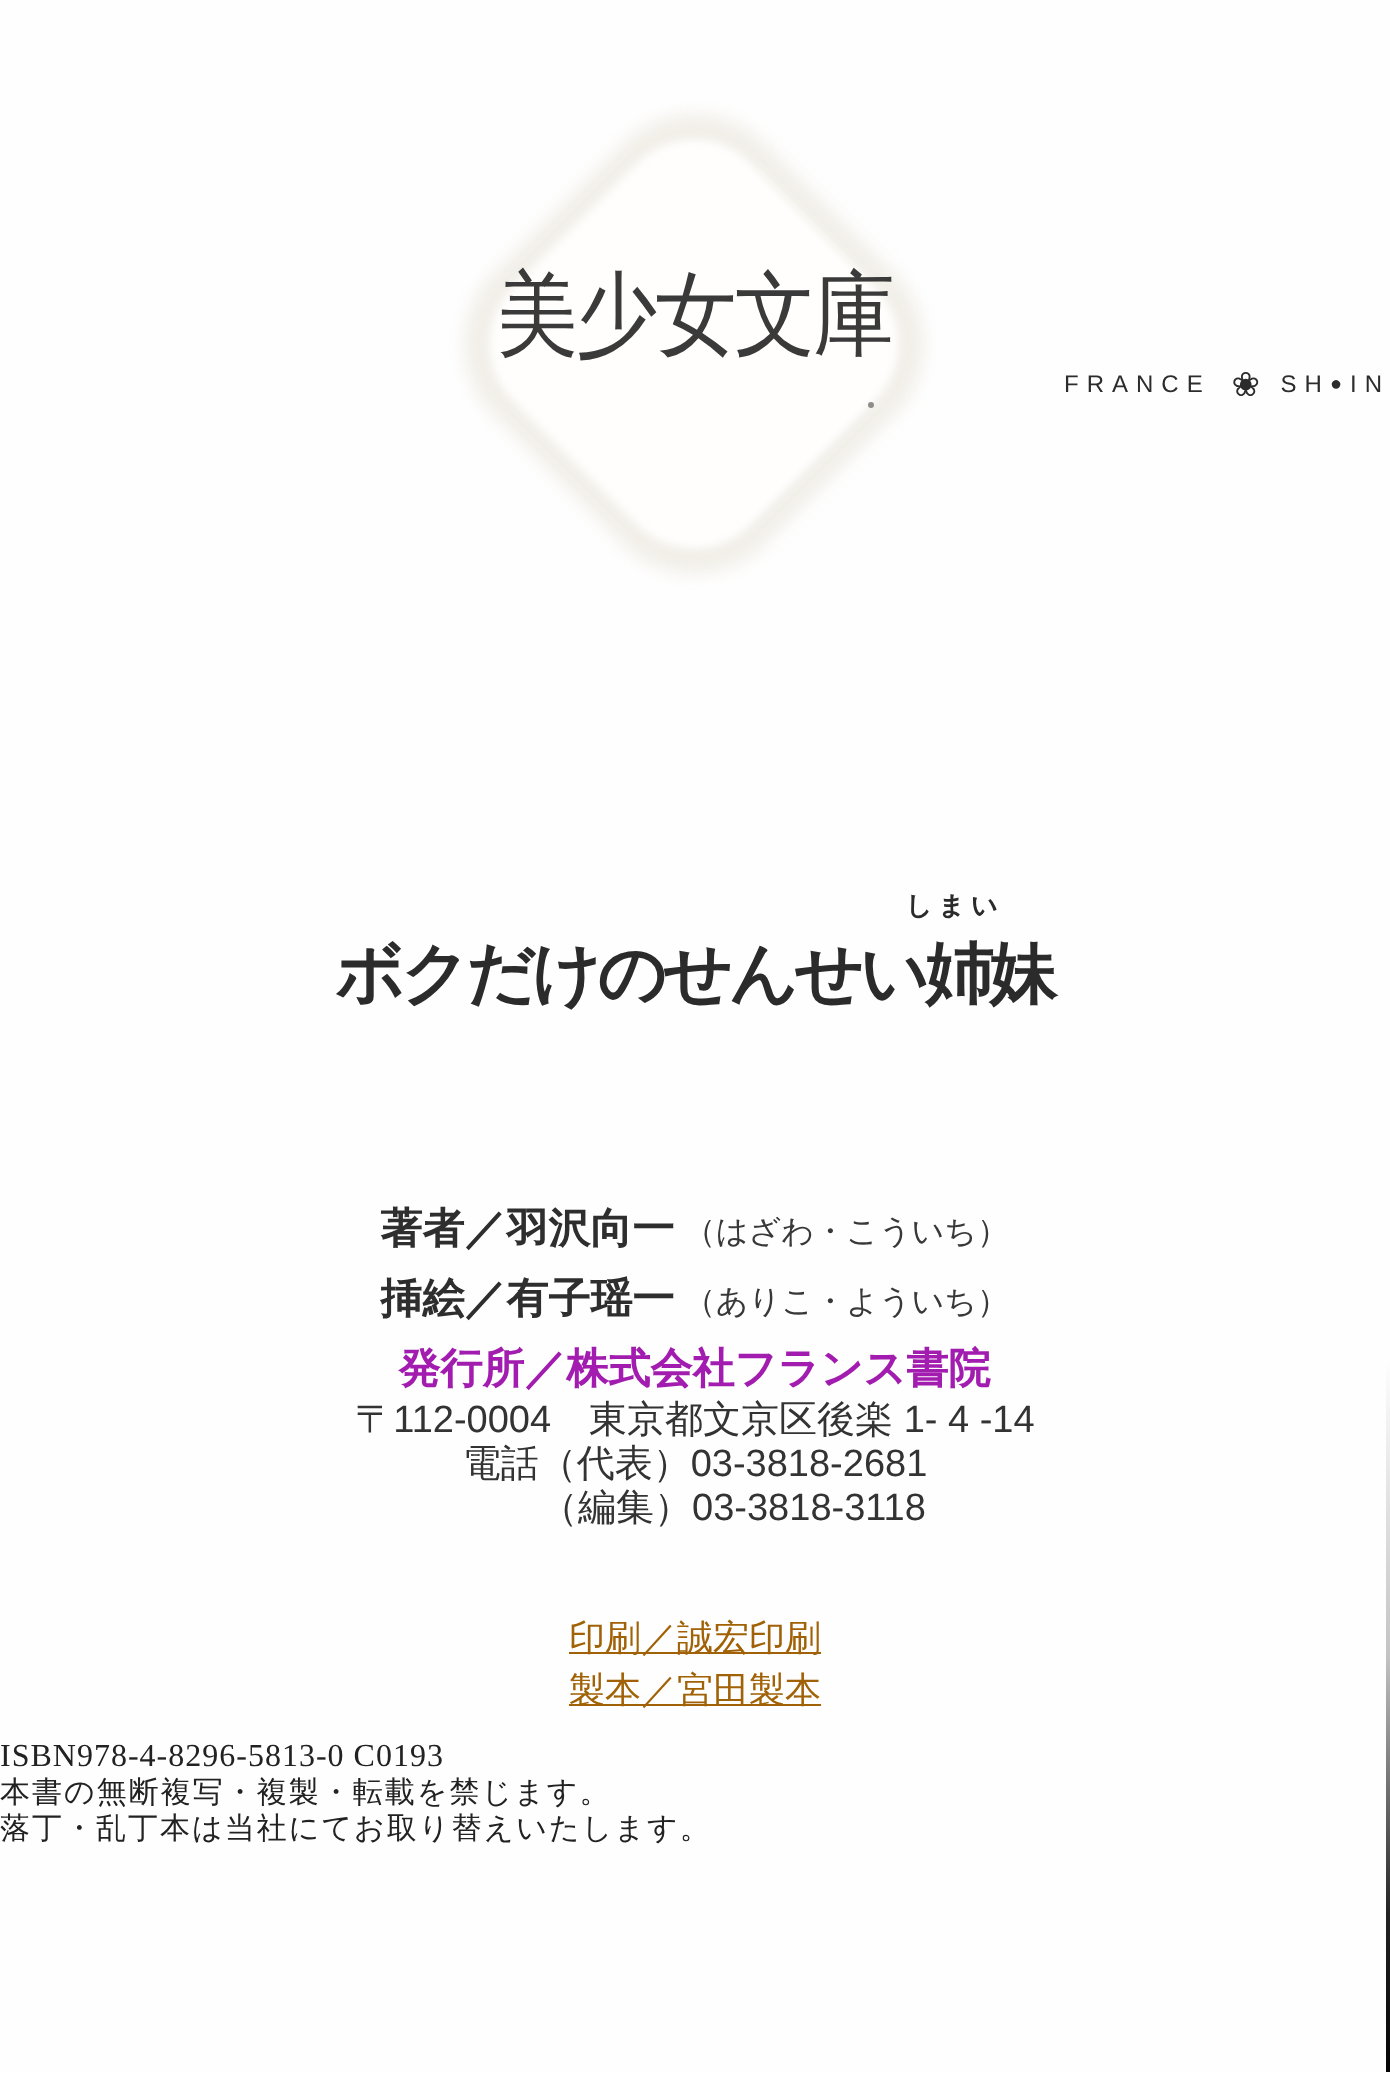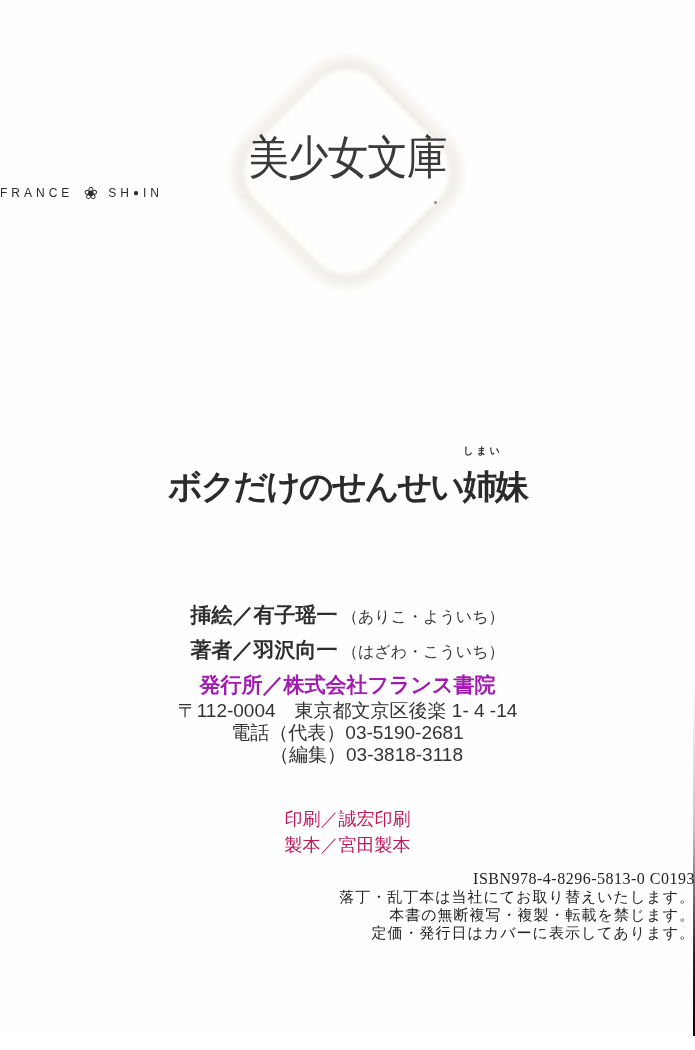--- a/index.html
+++ b/index.html
@@ -23,31 +23,31 @@
     background:#fffefd;filter:blur(2px);
   }
   .logo-kanji{
     position:absolute;top:127px;left:0;width:100%;
     text-align:center;font-size:46px;font-weight:200;
     letter-spacing:-1px;color:#3a3a3a;
     transform:scaleX(0.88);
   }
   .logo-brand{
     position:absolute;top:183px;left:0;width:100%;
-    text-align:left;font-size:12px;font-weight:500;
+    text-align:right;font-size:12px;font-weight:500;
     letter-spacing:4px;color:#2c2c2c;white-space:nowrap;
   }
   .logo-brand .ornament{font-size:17px;letter-spacing:0;vertical-align:-2px;margin:0 3px;color:#2c2c2c;}
   .logo-brand .o-dot{font-size:10px;letter-spacing:4px;vertical-align:1px;}
   .speck{position:absolute;left:434px;top:201px;width:3px;height:3px;border-radius:50%;background:#8f8d89;}
 
   
   .furigana{
     position:absolute;top:444px;left:453px;width:60px;
-    text-align:center;font-size:10px;font-weight:600;
+    font-size:13px;font-weight:600;
     letter-spacing:3px;color:#2b2b2b;white-space:nowrap;
   }
   .title-text{
     position:absolute;top:464px;left:0;width:100%;
     text-align:center;font-size:34px;font-weight:600;
     letter-spacing:-2px;color:#2b2b2b;white-space:nowrap;
   }
 
   
   .credits{position:absolute;top:602px;left:0;width:100%;text-align:center;}
@@ -56,24 +56,24 @@
   .credit-reading{font-size:16px;font-weight:400;color:#383838;}
   .publisher-line{font-size:21px;font-weight:600;color:#a21caf;line-height:26px;white-space:nowrap;}
 
   
   .contact{position:absolute;top:700px;left:0;width:100%;text-align:center;color:#333;}
   .contact div{font-size:19px;font-weight:500;line-height:22px;white-space:nowrap;}
   .contact .phone-edit{margin-left:38px;}
 
   
   .production{position:absolute;top:806px;left:0;width:100%;text-align:center;}
-  .production div{font-size:18px;font-weight:500;line-height:26px;color:#be185d;white-space:nowrap;}
+  .production div{font-size:18px;font-weight:500;line-height:26px;color:#a16207;white-space:nowrap;text-decoration:underline;}
 
   
-  .legal{position:absolute;top:869px;left:0;width:100%;text-align:right;
+  .legal{position:absolute;top:869px;left:0;width:100%;text-align:left;
          font-family:"Liberation Serif","DejaVu Serif",serif;color:#222;}
   .legal .isbn{font-size:16px;line-height:19px;letter-spacing:0.5px;}
   .legal .copyright{font-size:17px;line-height:19px;}
   .legal .notice{font-size:15px;line-height:18px;letter-spacing:1px;white-space:nowrap;}
 
   
   .edge-right{
     position:absolute;right:0;top:680px;width:2px;height:370px;
     background:linear-gradient(to bottom, rgba(20,20,20,0) 0%, rgba(20,20,20,0.25) 40%, rgba(10,10,10,0.9) 75%, #000 100%);
   }
@@ -91,43 +91,42 @@
     <span class="ornament">❀</span>
     <span>SH</span><span class="o-dot">●</span><span>IN</span>
   </div>
   <div class="speck"></div>
 
   <div class="furigana">しまい</div>
   <div class="title-text">ボクだけのせんせい姉妹</div>
 
   <div class="credits">
     <div class="credit-line">
+      <span class="credit-main">著者／羽沢向一</span>
+      <span class="credit-reading">（はざわ・こういち）</span>
+    </div>
+    <div class="credit-line">
       <span class="credit-main">挿絵／有子瑶一</span>
       <span class="credit-reading">（ありこ・よういち）</span>
-    </div>
-    <div class="credit-line">
-      <span class="credit-main">著者／羽沢向一</span>
-      <span class="credit-reading">（はざわ・こういち）</span>
     </div>
     <div class="publisher-line">発行所／株式会社フランス書院</div>
   </div>
 
   <div class="contact">
     <div>〒112-0004　東京都文京区後楽 1- 4 -14</div>
-    <div>電話（代表）03-5190-2681</div>
+    <div>電話（代表）03-3818-2681</div>
     <div class="phone-edit">（編集）03-3818-3118</div>
   </div>
 
   <div class="production">
     <div>印刷／誠宏印刷</div>
     <div>製本／宮田製本</div>
   </div>
 
   <div class="legal">
     <div class="isbn">ISBN978-4-8296-5813-0 C0193</div>
+    <div class="notice">本書の無断複写・複製・転載を禁じます。</div>
     <div class="notice">落丁・乱丁本は当社にてお取り替えいたします。</div>
-    <div class="notice">本書の無断複写・複製・転載を禁じます。</div>
-    <div class="notice">定価・発行日はカバーに表示してあります。</div>
   </div>
 
   <div class="edge-right"></div>
 
 </div>
 
 </body></html>

